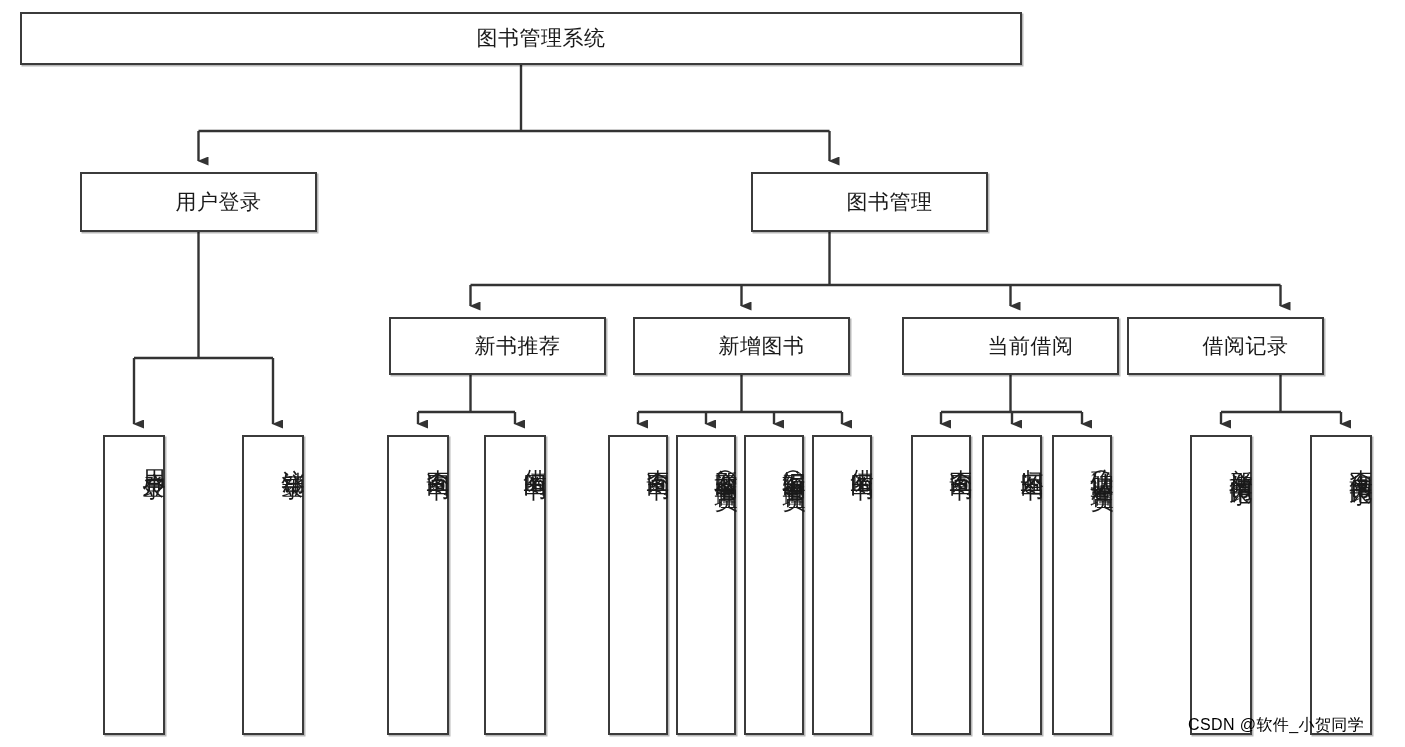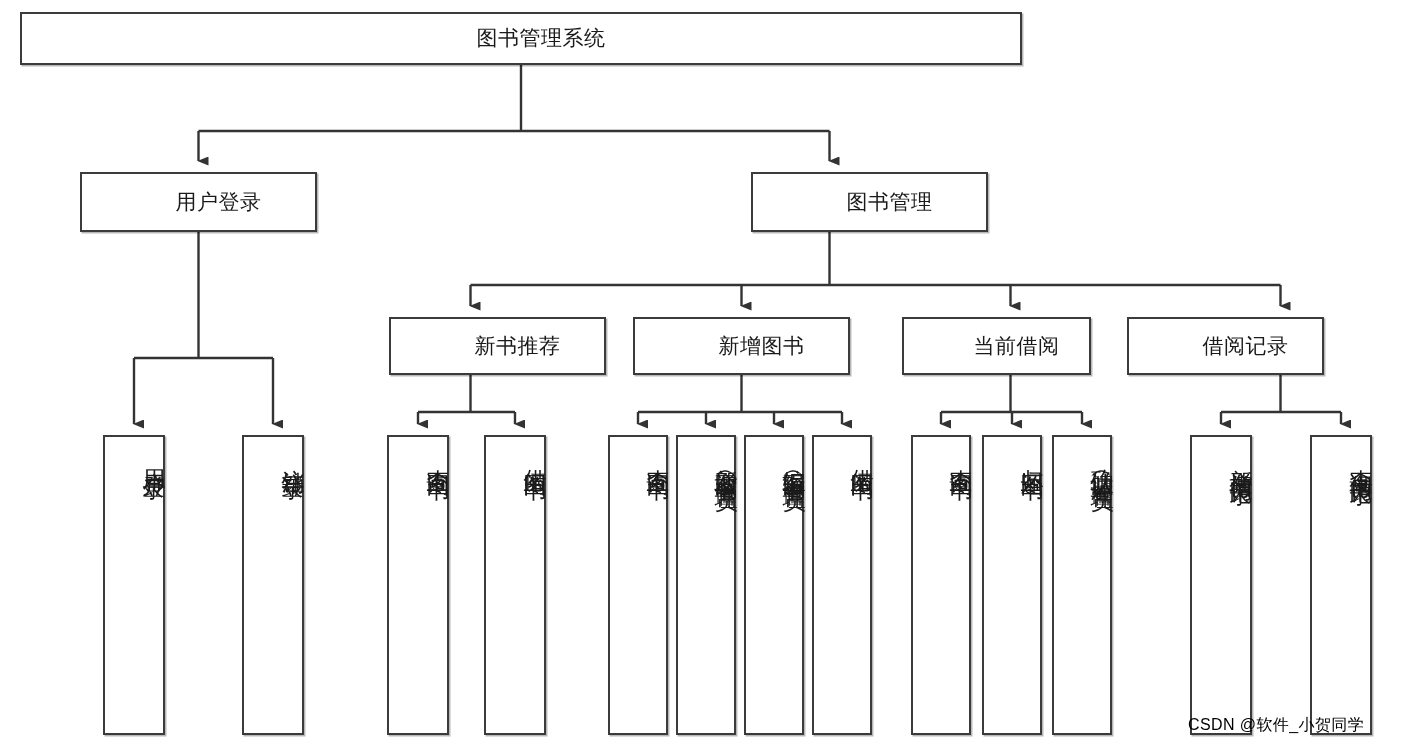--- a/index.html
+++ b/index.html
@@ -123,21 +123,21 @@
       </div>
       <div class="node-box" style="left: 711px; top: 172px; width: 237px; height: 60px; margin-left: 40px;">
         <span class="node-label">图书管理</span>
       </div>
       <div class="node-box" style="left: 362px; top: 317px; width: 217px; height: 58px; margin-left: 27px;">
         <span class="node-label">新书推荐</span>
       </div>
       <div class="node-box" style="left: 633px; top: 317px; width: 217px; height: 58px;">
         <span class="node-label">新增图书</span>
       </div>
-      <div class="node-box" style="left: 902px; top: 317px; width: 189px; height: 58px;">
+      <div class="node-box" style="left: 902px; top: 317px; width: 217px; height: 58px;">
         <span class="node-label">当前借阅</span>
       </div>
       <div class="node-box" style="left: 1127px; top: 317px; width: 197px; height: 58px;">
         <span class="node-label">借阅记录</span>
       </div>
       <div class="node-box vertical" style="left: 103px; top: 435px; width: 62px; height: 300px;">
         <span class="node-label">用户登录</span>
       </div>
       <div class="node-box vertical" style="left: 242px; top: 435px; width: 62px; height: 300px;">
         <span class="node-label">注销登录</span>

